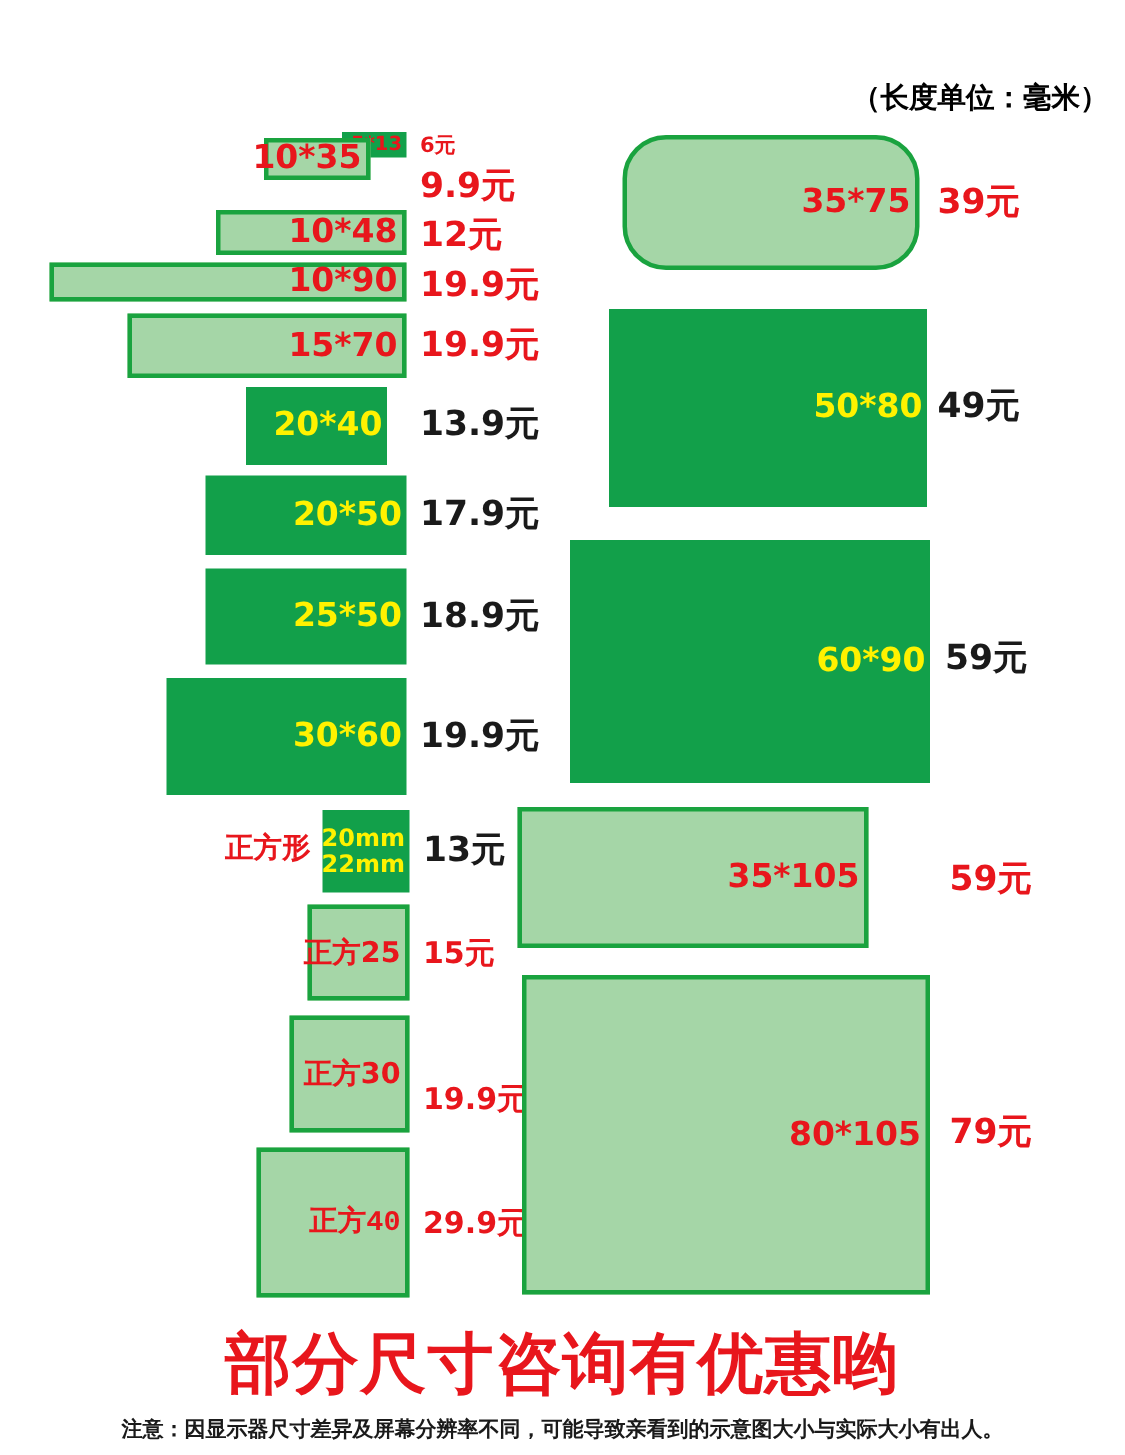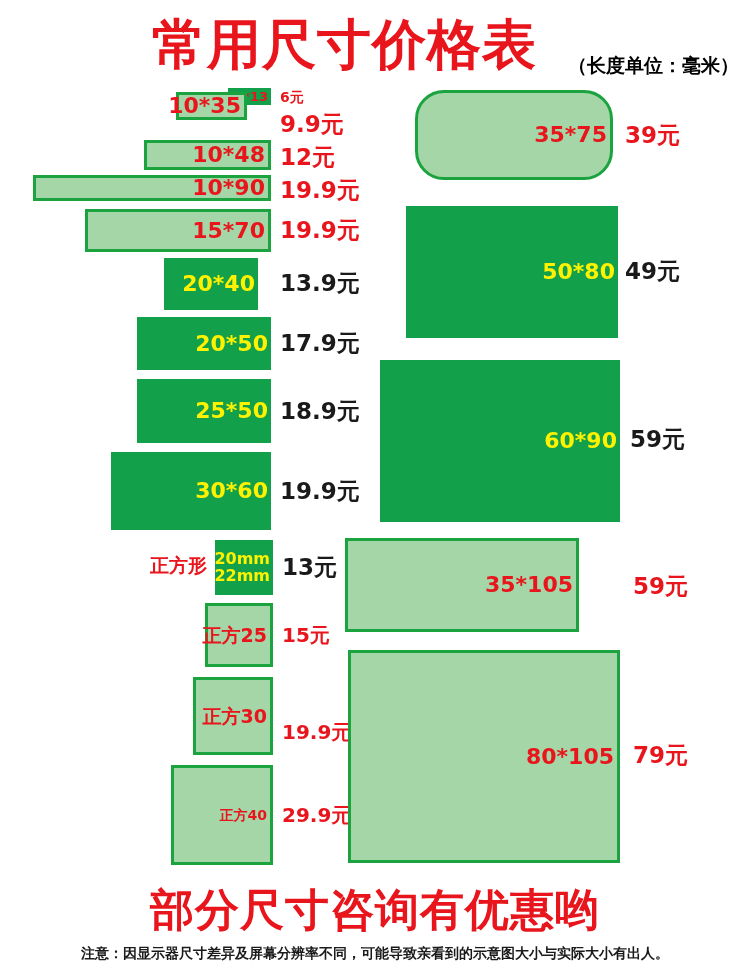--- a/index.html
+++ b/index.html
@@ -128,21 +128,20 @@
     line-height: 18px;
     white-space: nowrap;
   }
 </style>
 </head>
 <body>
 
 <div id="poster">
 
   <div class="header">
-    <div class="main-title">常用尺寸价格表</div>
     <div class="unit-note">（长度单位：毫米）</div>
   </div>
 
   <div id="left-column">
       <div class="box solid" style="left: 228px; top: 88px; width: 43px; height: 17px;">
         <span class="box-label lbl-red" style="font-size: 13px;">5*13</span>
       </div>
       <div class="price price-red" style="left: 280px; top: 90px; font-size: 14px;">6元</div>
       <div class="box light" style="left: 176px; top: 92px; width: 71px; height: 28px;">
         <span class="box-label lbl-red" style="font-size: 22px;">10*35</span>
@@ -189,21 +188,21 @@
       <div class="price price-black" style="left: 282px; top: 556px; font-size: 23px;">13元</div>
       <div class="box light" style="left: 205px; top: 603px; width: 68px; height: 64px;">
         <span class="box-label lbl-red" style="font-size: 19px;">正方25</span>
       </div>
       <div class="price price-red" style="left: 282px; top: 625px; font-size: 20px;">15元</div>
       <div class="box light" style="left: 193px; top: 677px; width: 80px; height: 78px;">
         <span class="box-label lbl-red" style="font-size: 19px;">正方30</span>
       </div>
       <div class="price price-red" style="left: 282px; top: 722px; font-size: 20px;">19.9元</div>
       <div class="box light" style="left: 171px; top: 765px; width: 102px; height: 100px;">
-        <span class="box-label lbl-red" style="font-size: 14px;">正方40</span>
+        <span class="box-label lbl-red" style="font-size: 19px; font-family: Liberation Mono, monospace;">正方40</span>
       </div>
       <div class="price price-red" style="left: 282px; top: 805px; font-size: 20px;">29.9元</div>
     </div>
 
   <div id="right-column">
       <div class="box light" style="left: 415px; top: 90px; width: 198px; height: 90px; border-radius: 29px;">
         <span class="box-label lbl-red" style="font-size: 22px;">35*75</span>
       </div>
       <div class="price price-red" style="left: 625px; top: 124px; font-size: 23px;">39元</div>
       <div class="box solid" style="left: 406px; top: 206px; width: 212px; height: 132px;">

